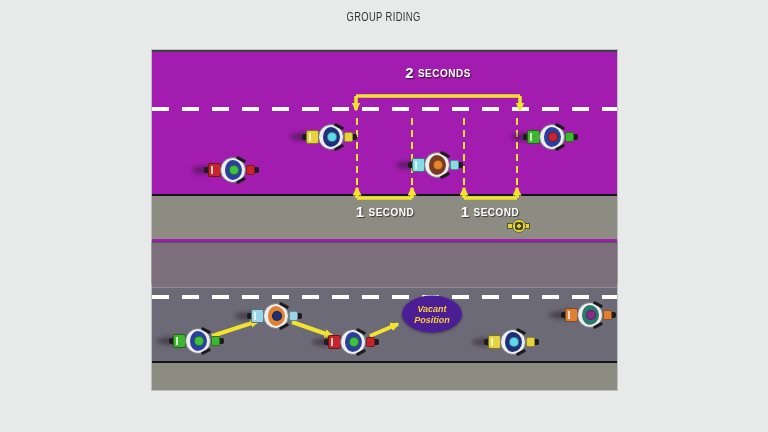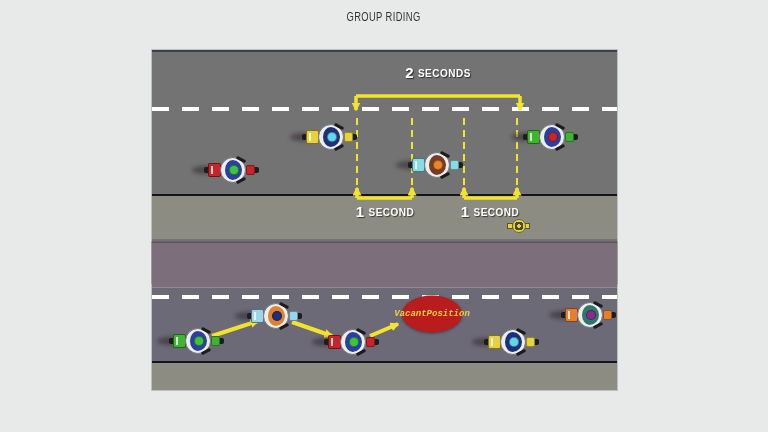--- a/index.html
+++ b/index.html
@@ -4,21 +4,21 @@
 <style>
   html,body{margin:0;padding:0;width:768px;height:432px;overflow:hidden;}
   body{background:#e8eae9;font-family:"Liberation Sans",sans-serif;position:relative;}
 
   .title{position:absolute;top:10px;left:0;width:768px;text-align:center;
          font-size:12px;font-weight:normal;color:#333;}
   .title span{display:inline-block;transform:scaleX(.78);letter-spacing:.5px;}
 
   .panel{position:absolute;left:152px;width:465px;overflow:hidden;
          box-shadow:0 0 0 1px rgba(60,60,70,.25);}
-  #panel-top{top:50px;height:233px;background:#737373;border-top:2px solid #3f3f4c;box-sizing:border-box;}
+  #panel-top{top:50px;height:233px;background:#a21caf;border-top:2px solid #3f3f4c;box-sizing:border-box;}
   #panel-bottom{top:242px;height:148px;background:#6c6a77;}
 
   .lane-line{position:absolute;left:0;width:100%;height:4px;
       background:repeating-linear-gradient(90deg,#fff 0,#fff 17px,transparent 17px,transparent 30px);}
   #panel-top .lane-line{top:55px;}
   #panel-bottom .lane-line{top:53px;}
 
   .road-edge{position:absolute;left:0;width:100%;height:2px;background:#15151c;}
   #panel-top .road-edge{top:142px;}
   #panel-bottom .road-edge{top:119px;}
@@ -56,23 +56,23 @@
   .bike .bar.t{left:31px;top:1px;transform:rotate(28deg);}
   .bike .bar.b{left:31px;top:22px;transform:rotate(-28deg);}
   .bike .body{left:20px;top:3px;width:17px;height:20px;background:var(--body);
       border-radius:45% 55% 55% 45% / 50% 50% 50% 50%;}
   .bike .helmet{left:24px;top:8px;width:10px;height:10px;background:var(--helmet);
       border:1px solid rgba(0,0,0,.35);border-radius:50%;}
   .bike .nose{left:41px;top:8px;width:9px;height:10px;background:var(--nose);
       border:1px solid rgba(0,0,0,.35);border-radius:2px;}
 
   .vacant{position:absolute;width:60px;height:37px;transform:translate(-50%,-50%);
-      background:#b91c1c;border-radius:50%;display:flex;flex-direction:row;
+      background:#4c1d95;border-radius:50%;display:flex;flex-direction:column;
       align-items:center;justify-content:center;color:#f5cf3a;font-style:italic;
-      font-weight:bold;font-size:9px;line-height:1.15;box-shadow:0 1px 3px rgba(0,0,0,.4);font-family:Liberation Mono, monospace;}
+      font-weight:bold;font-size:9px;line-height:1.15;box-shadow:0 1px 3px rgba(0,0,0,.4);}
 
   .hydrant{position:absolute;left:355px;top:167px;width:23px;height:14px;}
   .hydrant .cap{position:absolute;top:4px;width:6px;height:6px;background:#e6d23e;
       border:1px solid #55552a;box-sizing:border-box;}
   .hydrant .cap.l{left:0;} .hydrant .cap.r{right:0;}
   .hydrant .dome{position:absolute;left:5px;top:0;width:14px;height:14px;border-radius:50%;
       background:radial-gradient(circle,#e6d23e 0 2px,#4a4a28 2px 4.5px,#e6d23e 4.5px);
       border:1px solid #6a6a38;box-sizing:border-box;}
 </style>
 </head>

